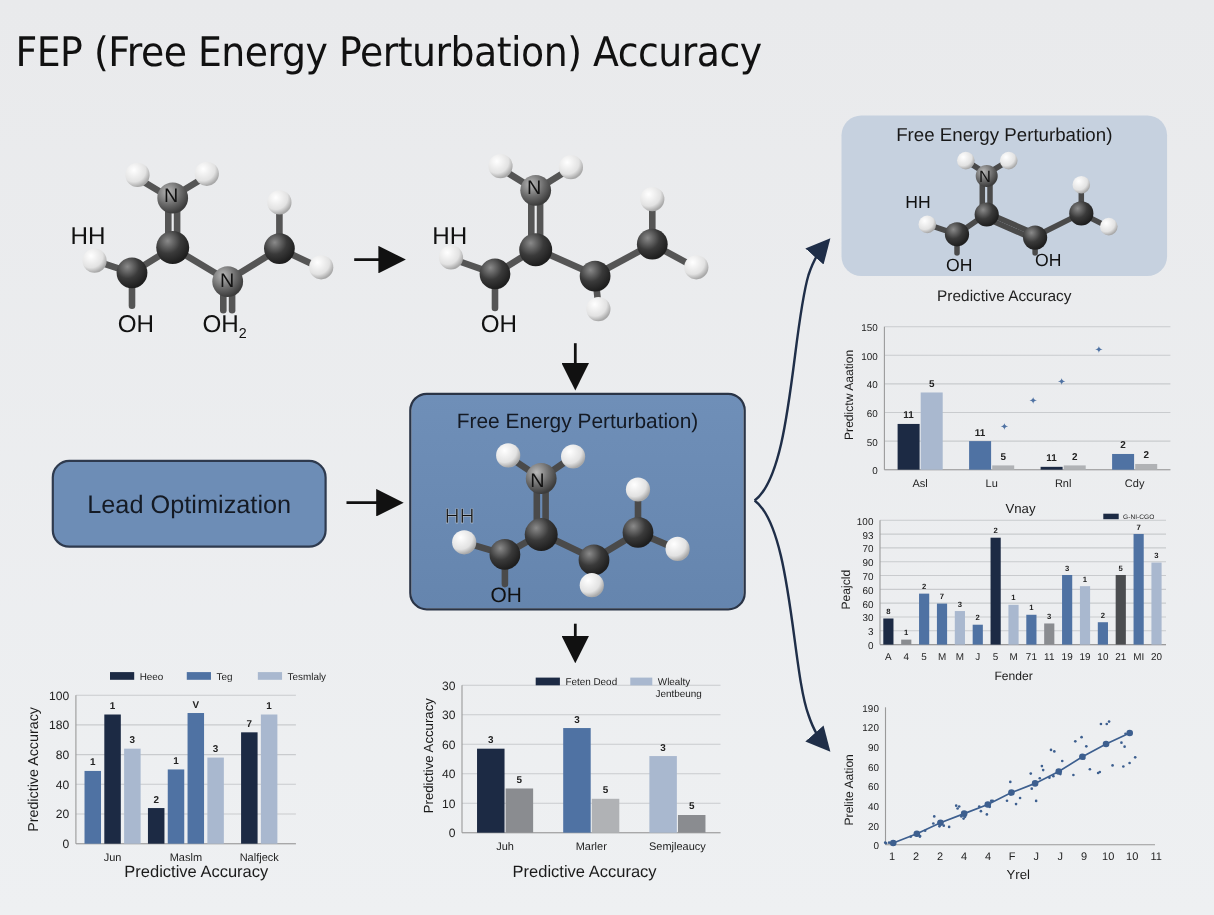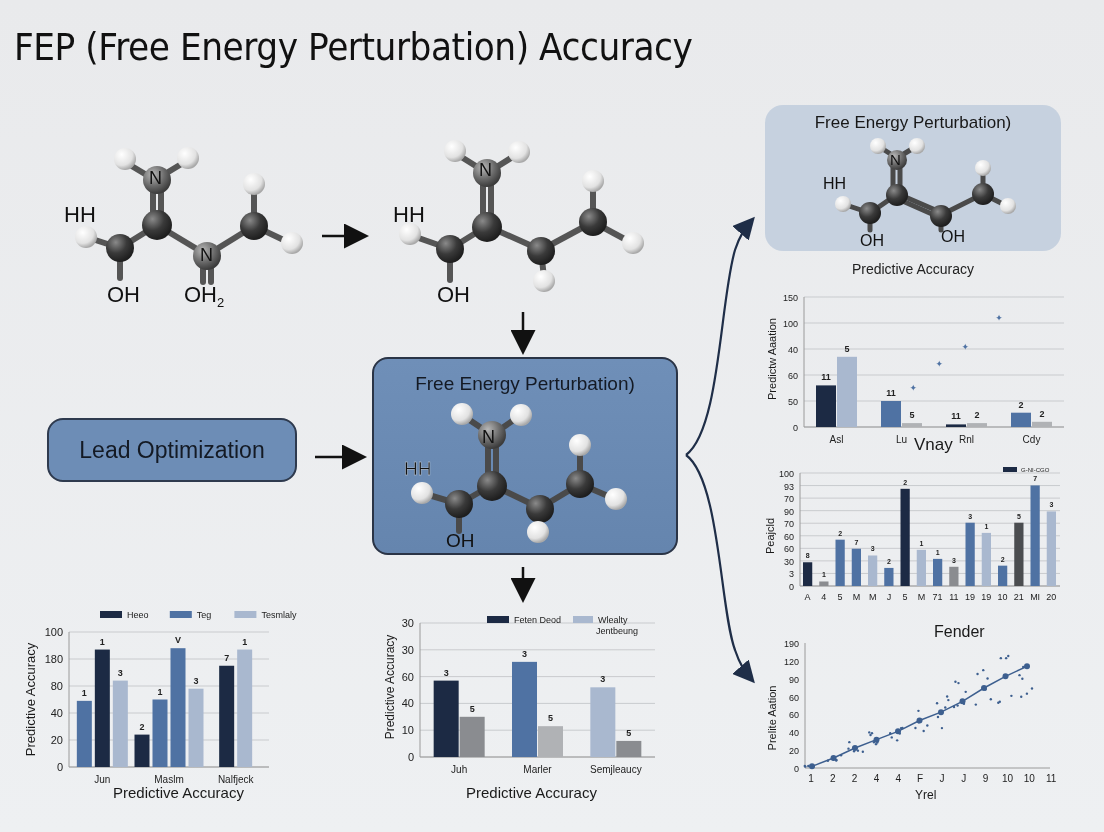--- a/index.html
+++ b/index.html
@@ -9,21 +9,21 @@
     font-family: "Liberation Sans", "DejaVu Sans", sans-serif;
     color:#111;
   }
   .abs { position:absolute; }
   .title {
     left:14px; top:26px; font-size:37px; font-weight:400; letter-spacing:-0.5px;
     font-family: "DejaVu Sans", sans-serif; transform: scaleX(0.93); transform-origin:left;
   }
   .svg-layer { position:absolute; left:0; top:0; }
   .lead-box {
-    left:47px; top:418px; width:250px; height:64px;
+    left:47px; top:418px; width:250px; height:80px;
     background:#6d8db6; border:2px solid #2e3a4e; border-radius:16px;
     text-align:center; font-size:23px; line-height:29px; color:#141a24;
     display:flex; flex-direction:column; justify-content:center;
     box-sizing:border-box;
   }
   .fep-box {
     left:372px; top:357px; width:306px; height:198px;
     background:linear-gradient(180deg,#6f8fb8,#6585ae);
     border:2px solid #2a3446; border-radius:16px; box-sizing:border-box;
   }
@@ -520,20 +520,20 @@
       <circle cx="1021.2308333333333" cy="696.7781592935528" r="1.2" fill="#3d5f8f"></circle>
     </g>
   </svg>
 
 <div class="abs axis-title" style="left:113px;top:784px;font-size:15px;">Predictive Accuracy</div>
 <div class="abs axis-title" style="left:-30px;top:692px;font-size:13px;transform:rotate(-90deg);width:120px;text-align:center;">Predictive Accuracy</div>
 
 <div class="abs axis-title" style="left:466px;top:784px;font-size:15px;">Predictive Accuracy</div>
 <div class="abs axis-title" style="left:330px;top:680px;font-size:12px;transform:rotate(-90deg);width:120px;text-align:center;">Predictive Accuracy</div>
 
-<div class="abs axis-title" style="left:898px;top:435px;font-size:17px;padding-left:16px;">Vnay</div>
+<div class="abs axis-title" style="left:898px;top:455px;font-size:12px;padding-left:16px;">Vnay</div>
 <div class="abs axis-title" style="left:722px;top:353px;font-size:11px;transform:rotate(-90deg);width:100px;text-align:center;">Predictw Aaation</div>
 
-<div class="abs axis-title" style="left:904px;top:623px;font-size:16px;margin-left:30px;">Fender</div>
+<div class="abs axis-title" style="left:904px;top:609px;font-size:11px;">Fender</div>
 <div class="abs axis-title" style="left:735px;top:530px;font-size:11px;transform:rotate(-90deg);width:70px;text-align:center;">Peajcld</div>
 
 <div class="abs axis-title" style="left:915px;top:788px;font-size:12px;text-align:right;">Yrel</div>
 <div class="abs axis-title" style="left:722px;top:712px;font-size:11px;transform:rotate(-90deg);width:100px;text-align:center;">Prelite Aation</div>
 
 </body></html>

